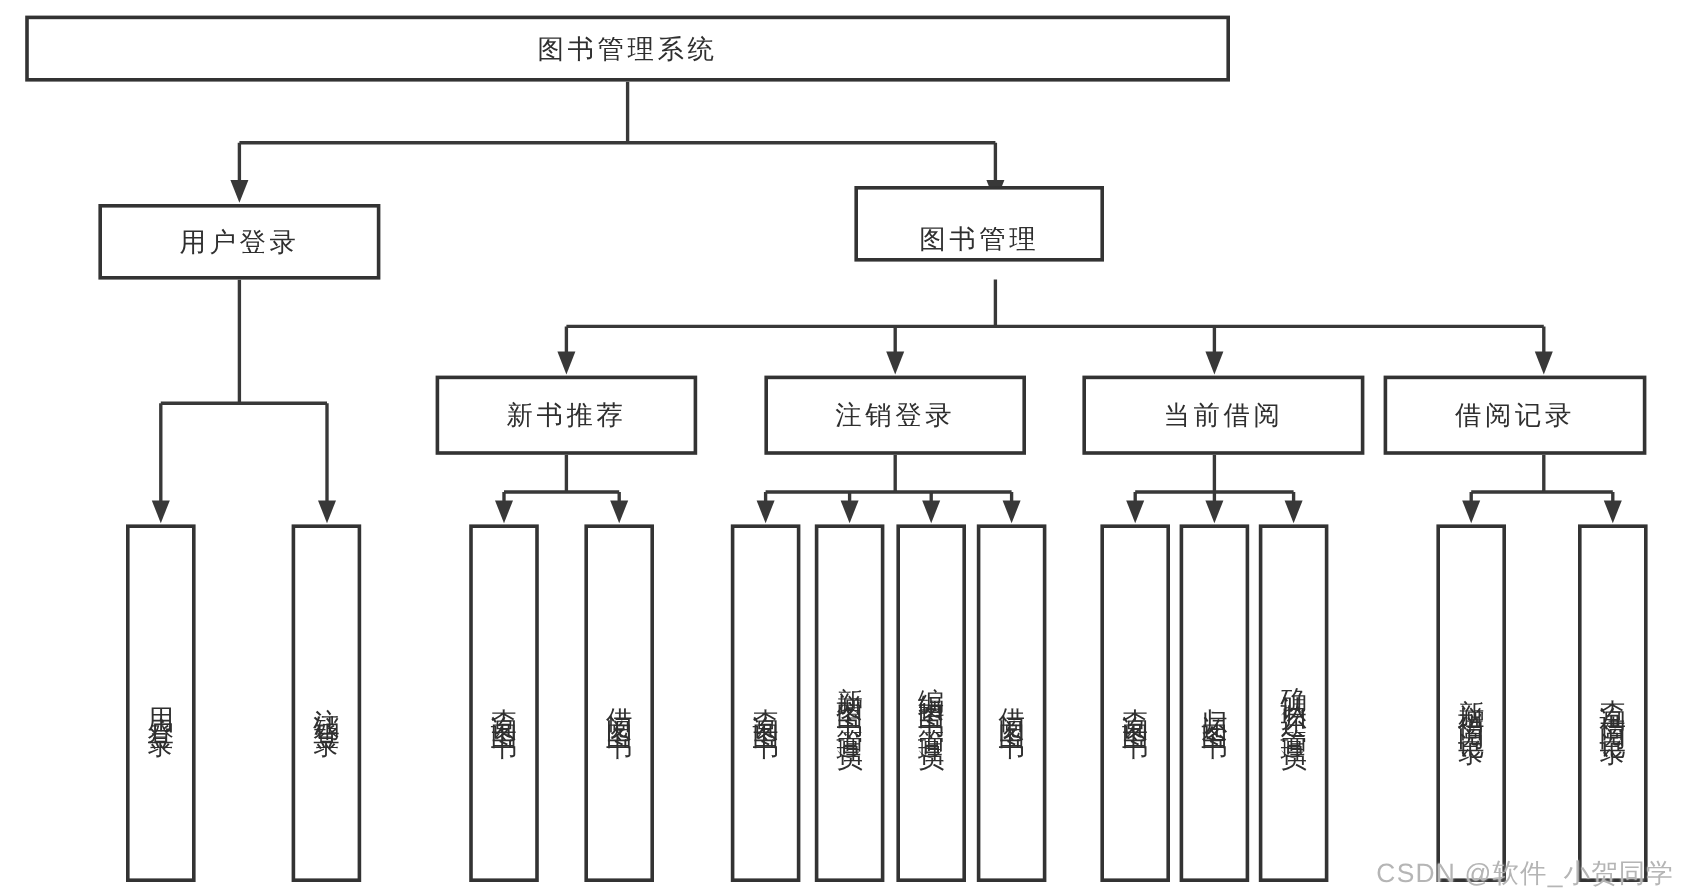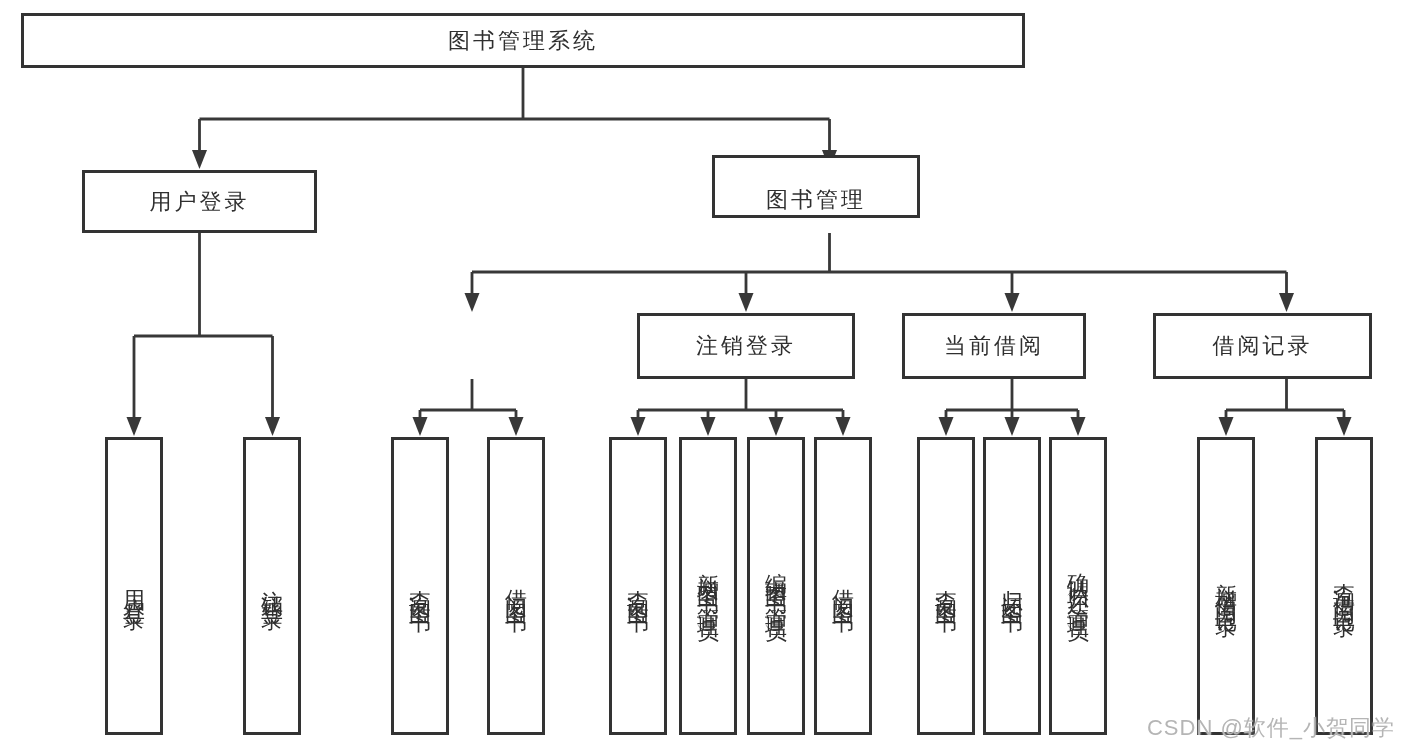--- a/index.html
+++ b/index.html
@@ -35,21 +35,21 @@
     font-size: 22px;
     letter-spacing: 3px;
     white-space: nowrap;
   }
   .root-box { left: 21px;  top: 13px;  width: 1004px; height: 55px; }
   .lv2-a    { left: 82px;  top: 170px; width: 235px;  height: 63px; }
   .lv2-b    { left: 712px; top: 155px; width: 208px;  height: 63px; align-items: flex-end; }
   .lv3      { top: 313px; height: 66px; }
   .lv3-0 { left: 363px;  width: 218px; }
   .lv3-1 { left: 637px;  width: 218px; }
-  .lv3-2 { left: 902px;  width: 184px; }
+  .lv3-2 { left: 902px;  width: 235px; }
   .lv3-3 { left: 1153px; width: 219px; font-family: Liberation Serif, serif; }
   .leaf {
     top: 437px;
     height: 298px;
     width: 58px;
   }
   .leaf .label {
     writing-mode: vertical-rl;
     text-orientation: mixed;
     font-size: 22px;
@@ -141,20 +141,23 @@
     <span class="label">图书管理系统</span>
   </div>
 
   <div class="box h-box lv2-a">
     <span class="label">用户登录</span>
   </div>
   <div class="box h-box lv2-b">
     <span class="label">图书管理</span>
   </div>
 
+  <div class="box h-box lv3 lv3-0">
+    <span class="label">新书推荐</span>
+  </div>
   <div class="box h-box lv3 lv3-1">
     <span class="label">注销登录</span>
   </div>
   <div class="box h-box lv3 lv3-2">
     <span class="label">当前借阅</span>
   </div>
   <div class="box h-box lv3 lv3-3">
     <span class="label">借阅记录</span>
   </div>
 

